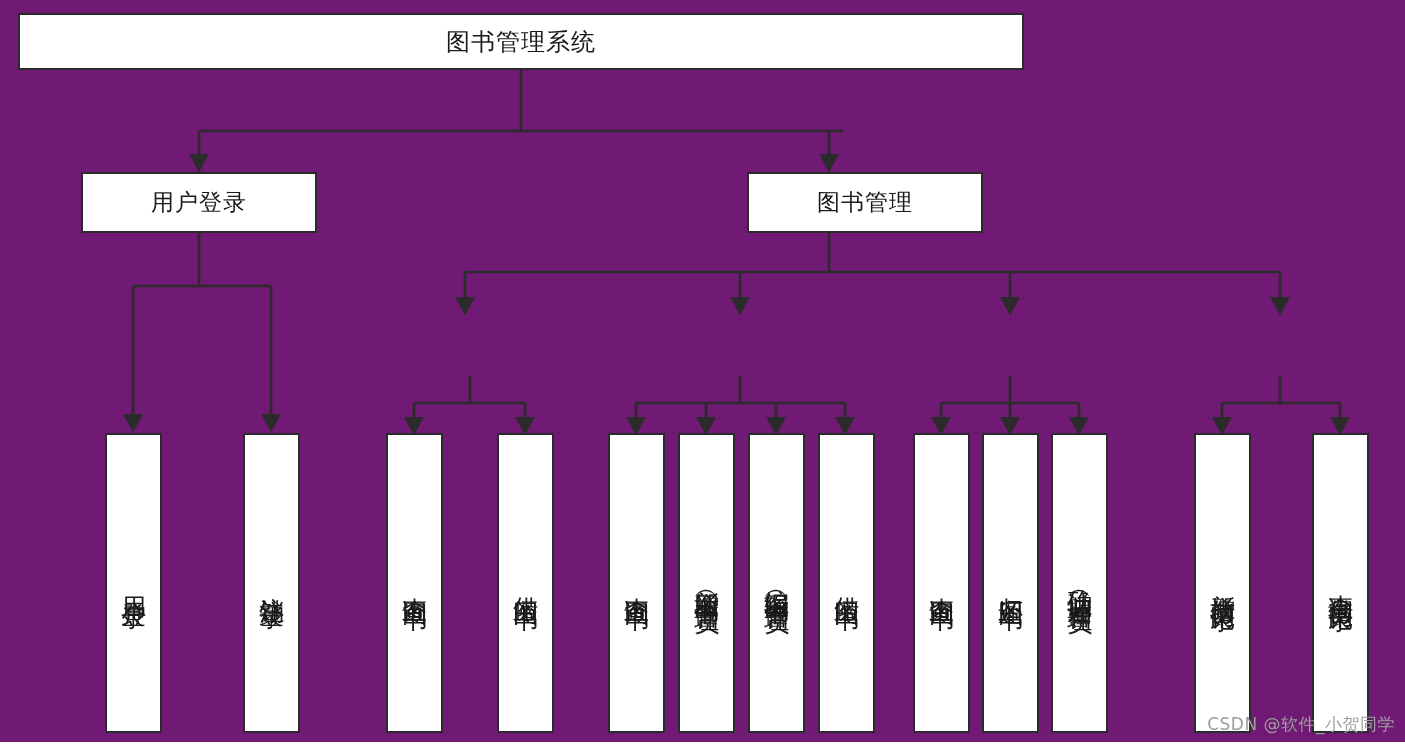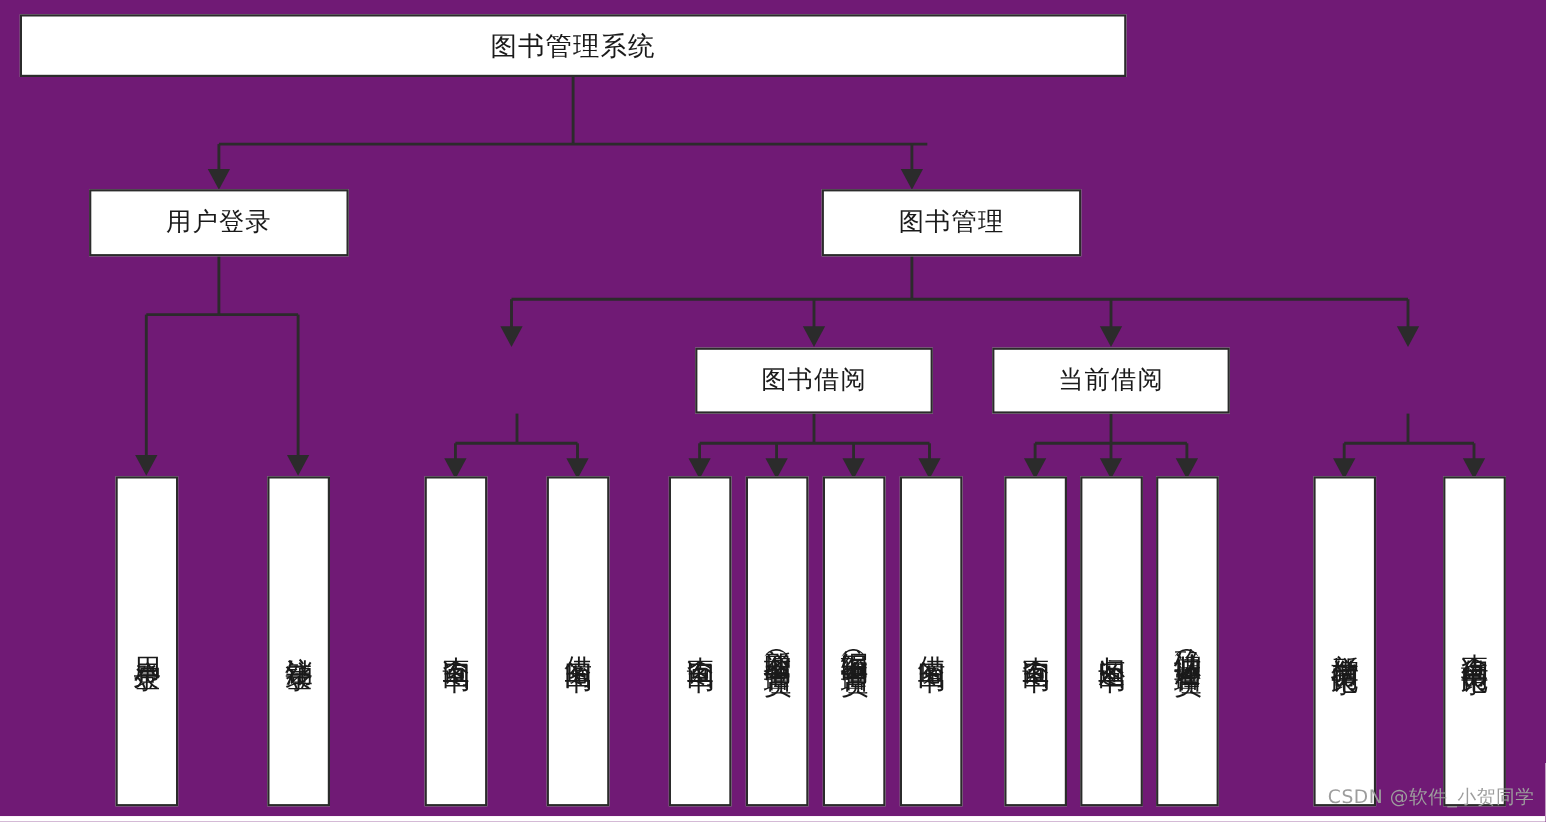--- a/index.html
+++ b/index.html
@@ -125,27 +125,21 @@
 
   <div class="node h" style="left:81px; top:172px; width:236px; height:61px;">
     <span class="label">用户登录</span>
   </div>
 
   <div class="node h" style="left:711px; top:172px; width:236px; height:61px;margin-left:36px;">
     <span class="label">图书管理</span>
   </div>
 
 
-  <div class="node h" style="left:632px; top:316px; width:216px; height:60px;">
-    <span class="label">图书借阅</span>
-  </div>
 
-  <div class="node h" style="left:902px; top:316px; width:216px; height:60px;">
-    <span class="label">当前借阅</span>
-  </div>
 
 
   <div class="node v" style="left:105px; top:433px; width:57px; height:300px;">
     <span class="label">用户登录</span>
   </div>
   <div class="node v" style="left:243px; top:433px; width:57px; height:300px;">
     <span class="label">注销登录</span>
   </div>
 
   <div class="node v" style="left:386px; top:433px; width:57px; height:300px;">

